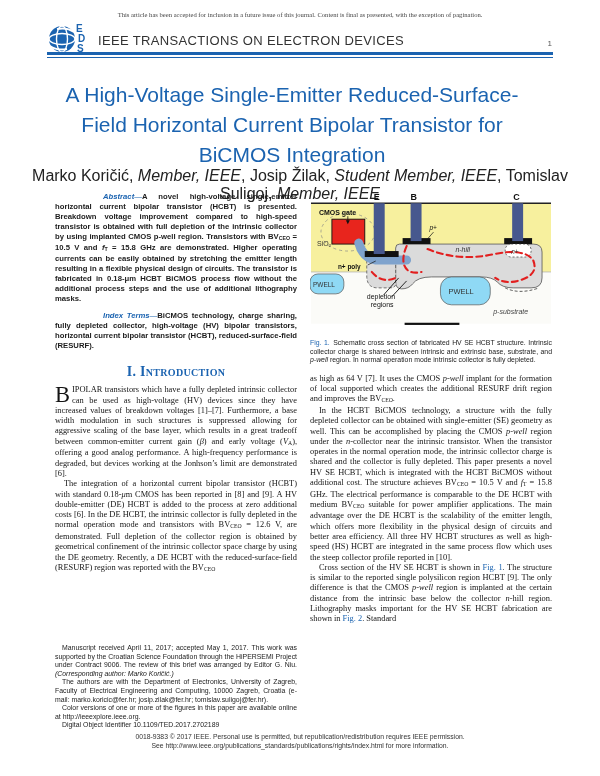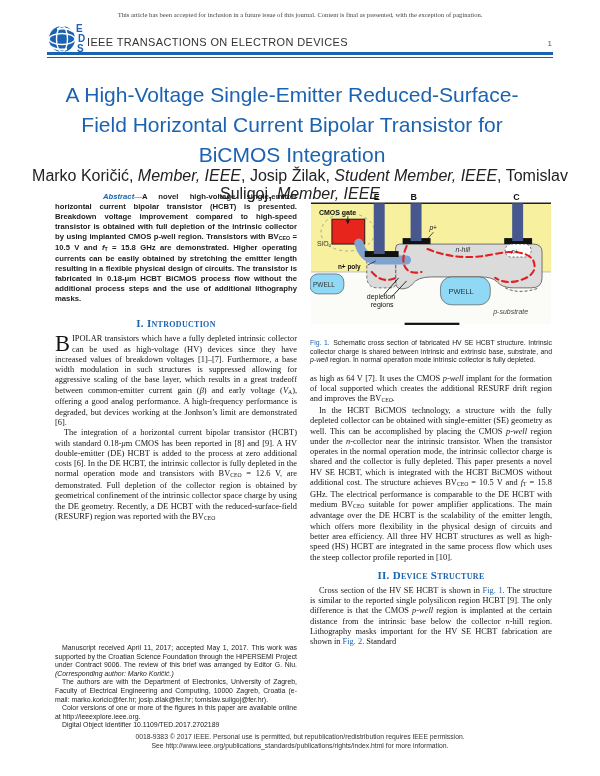--- a/index.html
+++ b/index.html
@@ -2,38 +2,38 @@
 <html><head>
 <meta charset="utf-8">
 <style>
   html,body{margin:0;padding:0;background:#ffffff;}
   .page{position:relative;width:600px;height:776px;background:#fff;overflow:hidden;
         font-family:"Liberation Serif",serif;color:#111;}
   .disclaimer{position:absolute;top:11px;left:0;right:0;text-align:center;
         font:6.6px "Liberation Serif",serif;color:#454545;}
   .header{position:absolute;top:27px;left:47px;right:47px;height:24px;}
   .logo{position:absolute;left:0;top:-4px;}
-  .journal{position:absolute;left:40px;bottom:3px;font-family:"Liberation Sans",sans-serif;
-        font-size:11px;letter-spacing:.35px;color:#333;}
+  .journal{position:absolute;left:51px;bottom:3px;font-family:"Liberation Sans",sans-serif;
+        font-size:13px;letter-spacing:.35px;color:#333;}
   .pagenum{position:absolute;right:1px;bottom:3px;font-family:"Liberation Sans",sans-serif;
         font-size:8px;color:#555;}
   .rule{position:absolute;top:52px;left:47px;right:47px;}
   .rule .thick{height:3px;background:#1b63b0;}
   .rule .thin{height:1px;background:#1b63b0;margin-top:1.5px;}
   .title{position:absolute;top:66px;left:44px;right:60px;text-align:center;
         font-family:"Liberation Sans",sans-serif;font-size:21px;line-height:30px;
         color:#1b63b0;font-weight:400;}
   .byline{position:absolute;top:167px;left:30px;right:30px;text-align:center;
         font-family:Liberation Sans, sans-serif;font-size:16px;color:#222;}
   .cols{position:absolute;top:192px;left:55px;right:47px;bottom:46px;display:flex;gap:13px;}
   .col{width:242px;min-width:242px;display:flex;flex-direction:column;}
   .abs, .idx{font-family:"Liberation Sans",sans-serif;font-size:7.7px;line-height:10px;
         font-weight:bold;color:#1c1c1c;text-align:justify;text-indent:8px;margin:0 0 7px 0;}
   .lead{font-style:italic;color:#1b63b0;margin-left:40px;}
-  .shead{font-family:"Liberation Serif",serif;font-size:11px;color:#1b63b0;text-align:center;
+  .shead{font-family:"Liberation Serif",serif;font-size:14px;color:#1b63b0;text-align:center;
         font-variant:small-caps;letter-spacing:.3px;margin:6px 0 5px 0;}
   .body{font-size:8.4px;line-height:10.3px;text-align:justify;margin:0;color:#141414;}
   .ind{text-indent:9px;}
   .dropcap{float:left;font-size:22.5px;line-height:17.5px;padding:1px 2px 0 0;font-weight:400;}
   .i{font-style:italic;}
   .sub{font-size:68%;vertical-align:-0.22em;}
   .blue{color:#1b63b0;}
   .footnotes{margin-top:auto;font-family:"Liberation Sans",sans-serif;font-size:6.9px;
         line-height:8.6px;color:#222;text-align:justify;}
   .footnotes p{margin:0;text-indent:7px;}
@@ -73,20 +73,21 @@
 
   <h1 class="title">A High-Voltage Single-Emitter Reduced-Surface-Field Horizontal Current Bipolar Transistor for BiCMOS Integration</h1>
 
   <div class="byline"><span>Marko Koričić, </span><span class="i">Member, IEEE</span><span>, Josip Žilak, </span><span class="i">Student Member, IEEE</span><span>, Tomislav Suligoj, </span><span class="i">Member, IEEE</span></div>
 
   <div class="cols">
 
     <div class="col">
       <p class="abs"><span class="lead">Abstract—</span><span><span>A novel high-voltage single-emitter horizontal current bipolar transistor (HCBT) is presented. Breakdown voltage improvement compared to high-speed transistor is obtained with full depletion of the intrinsic collector by using implanted CMOS p-well region. Transistors with BV</span><span class="sub">CEO</span><span> = 10.5 V and </span><span class="i">f</span><span class="sub">T</span><span> = 15.8 GHz are demonstrated. Higher operating currents can be easily obtained by stretching the emitter length resulting in a flexible physical design of circuits. The transistor is fabricated in 0.18-μm HCBT BiCMOS process flow without the additional process steps and the use of additional lithography masks.</span></span></p>
 
+      <p class="idx"><span class="lead">Index Terms—</span><span><span>BiCMOS technology, charge sharing, fully depleted collector, high-voltage (HV) bipolar transistors, horizontal current bipolar transistor (HCBT), reduced-surface-field (RESURF).</span></span></p>
 
       <h2 class="shead">I. Introduction</h2>
 
       <p class="body"><span class="dropcap">B</span><span><span>IPOLAR transistors which have a fully depleted intrinsic collector can be used as high-voltage (HV) devices since they have increased values of breakdown voltages [1]–[7]. Furthermore, a base width modulation in such structures is suppressed allowing for aggressive scaling of the base layer, which results in a great tradeoff between common-emitter current gain (</span><span class="i">β</span><span>) and early voltage (</span><span class="i">V</span><span class="sub">A</span><span>), offering a good analog performance. A high-frequency performance is degraded, but devices working at the Jonhson’s limit are demonstrated [6].</span></span></p>
 
       <p class="body ind"><span>The integration of a horizontal current bipolar transistor (HCBT) with standard 0.18-</span><span class="i">μ</span><span>m CMOS has been reported in [8] and [9]. A HV double-emitter (DE) HCBT is added to the process at zero additional costs [6]. In the DE HCBT, the intrinsic collector is fully depleted in the normal operation mode and transistors with BV</span><span class="sub">CEO</span><span> = 12.6 V, are demonstrated. Full depletion of the collector region is obtained by geometrical confinement of the intrinsic collector space charge by using the DE geometry. Recently, a DE HCBT with the reduced-surface-field (RESURF) region was reported with the BV</span><span class="sub">CEO</span></p>
 
       <div class="footnotes">
         <p><span>Manuscript received April 11, 2017; accepted May 1, 2017. This work was supported by the Croatian Science Foundation through the HiPERSEMI Project under Contract 9006. The review of this brief was arranged by Editor G. Niu. </span><span class="i">(Corresponding author: Marko Koričić.)</span></p>
         <p>The authors are with the Department of Electronics, University of Zagreb, Faculty of Electrical Engineering and Computing, 10000 Zagreb, Croatia (e-mail: marko.koricic@fer.hr; josip.zilak@fer.hr; tomislav.suligoj@fer.hr).</p>
@@ -157,21 +158,20 @@
 
           <rect x="95" y="131" width="55" height="2.2" fill="#111"></rect>
         </svg>
       </div>
 
       <p class="caption"><span class="blue">Fig. 1.</span><span> Schematic cross section of fabricated HV SE HCBT structure. Intrinsic collector charge is shared between intrinsic and extrinsic base, substrate, and </span><span class="i">p-well</span><span> region. In normal operation mode intrinsic collector is fully depleted.</span></p>
 
       <p class="body"><span>as high as 64 V [7]. It uses the CMOS </span><span class="i">p-well</span><span> implant for the formation of local supported which creates the additional RESURF drift region and improves the BV</span><span class="sub">CEO</span><span>.</span></p>
       <p class="body ind"><span>In the HCBT BiCMOS technology, a structure with the fully depleted collector can be obtained with single-emitter (SE) geometry as well. This can be accomplished by placing the CMOS </span><span class="i">p-well</span><span> region under the </span><span class="i">n</span><span>-collector near the intrinsic transistor. When the transistor operates in the normal operation mode, the intrinsic collector charge is shared and the collector is fully depleted. This paper presents a novel HV SE HCBT, which is integrated with the HCBT BiCMOS without additional cost. The structure achieves BV</span><span class="sub">CEO</span><span> = 10.5 V and </span><span class="i">f</span><span class="sub">T</span><span> = 15.8 GHz. The electrical performance is comparable to the DE HCBT with medium BV</span><span class="sub">CEO</span><span> suitable for power amplifier applications. The main advantage over the DE HCBT is the scalability of the emitter length, which offers more flexibility in the physical design of circuits and better area efficiency. All three HV HCBT structures as well as high-speed (HS) HCBT are integrated in the same process flow which uses the steep collector profile reported in [10].</span></p>
 
-      <h2 class="shead">II. Device Structure</h2>
 
       <p class="body ind"><span>Cross section of the HV SE HCBT is shown in </span><span class="blue">Fig. 1</span><span>. The structure is similar to the reported single polysilicon region HCBT [9]. The only difference is that the CMOS </span><span class="i">p-well</span><span> region is implanted at the certain distance from the intrinsic base below the collector </span><span class="i">n</span><span>-hill region. Lithography masks important for the HV SE HCBT fabrication are shown in </span><span class="blue">Fig. 2</span><span>. Standard</span></p>
     </div>
   </div>
 
   <div class="footer">
     <div>0018-9383 © 2017 IEEE. Personal use is permitted, but republication/redistribution requires IEEE permission.</div>
     <div>See http://www.ieee.org/publications_standards/publications/rights/index.html for more information.</div>
   </div>
 

